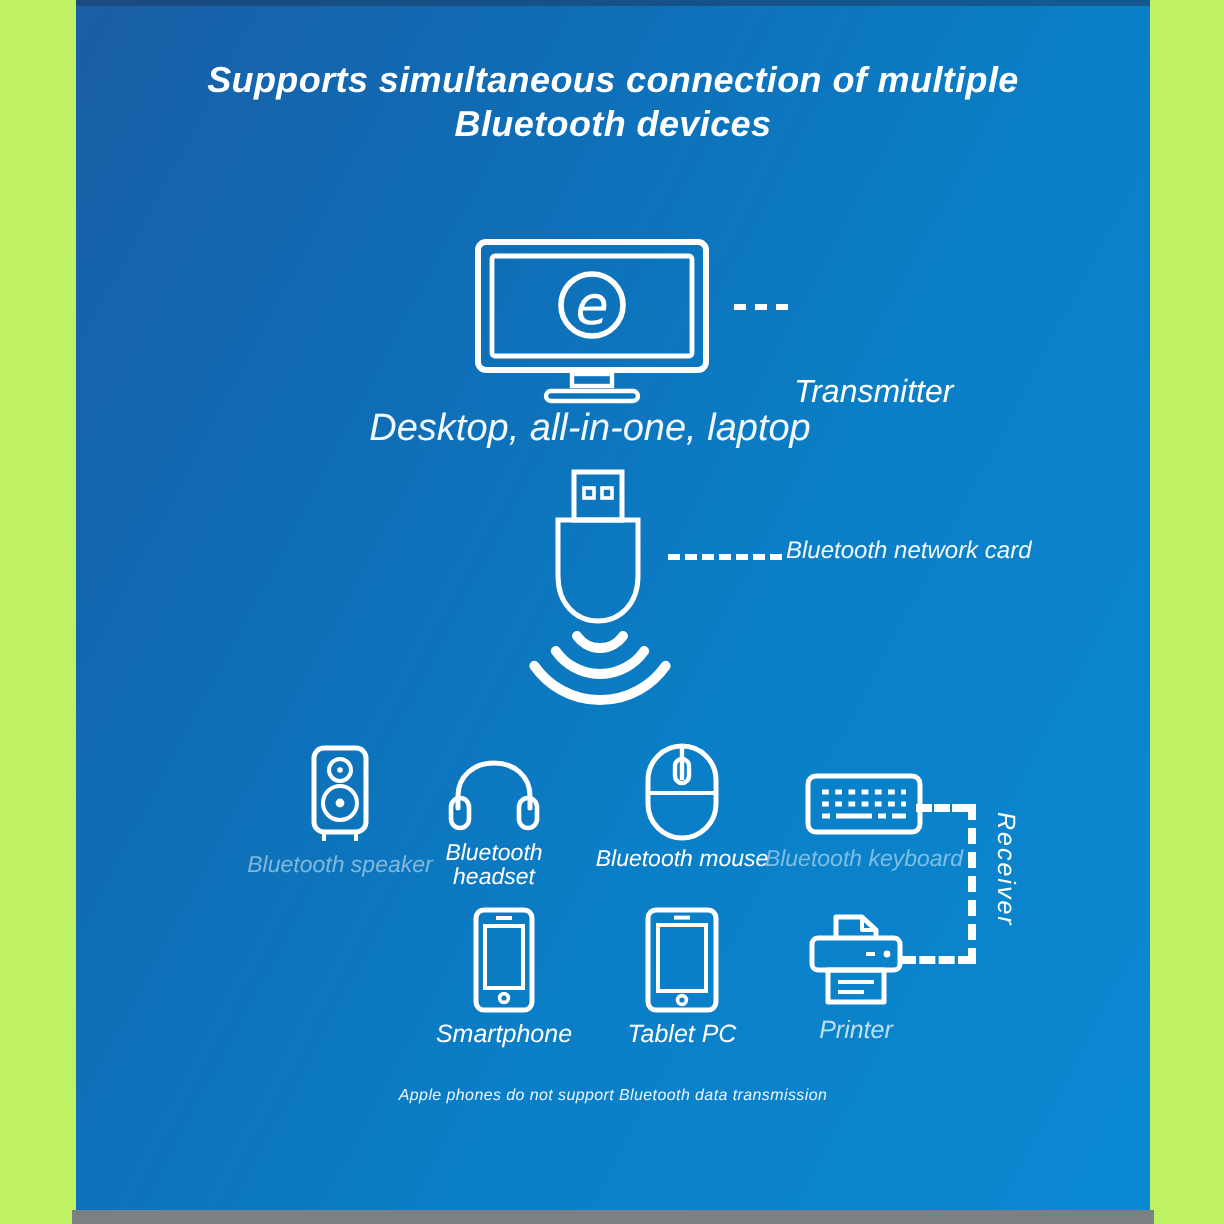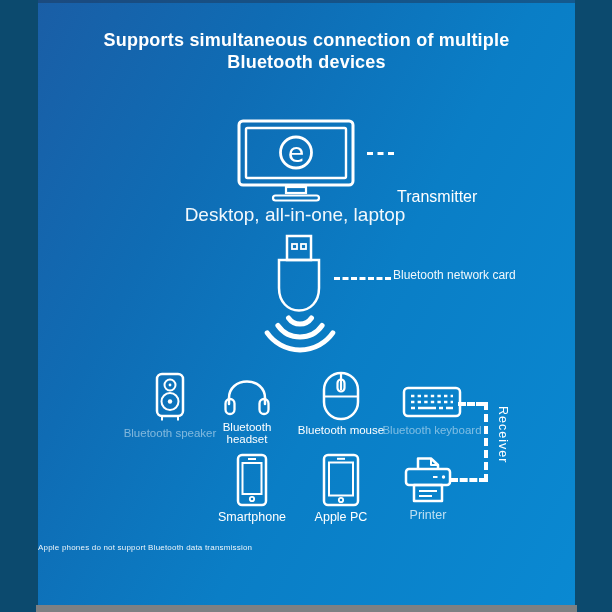--- a/index.html
+++ b/index.html
@@ -1,18 +1,19 @@
 <!DOCTYPE html>
 <html><head>
 <meta charset="utf-8">
 <style>
   html,body{margin:0;padding:0;}
   .canvas{
-    position:relative;width:612px;height:612px;background:#0c4a6e;overflow:hidden;
+    position:relative;width:612px;height:612px;background:#bef264;overflow:hidden;
     font-family:"Liberation Sans", sans-serif;
+    font-style:italic;
   }
   .panel{
     position:absolute;left:38px;top:0;width:537px;height:605px;
     background:linear-gradient(118deg,#1a5ea6 0%,#0f6cb4 28%,#0a7ec6 58%,#0a89d2 100%);
   }
   .panel::before{
     content:"";position:absolute;left:0;top:0;width:100%;height:3px;
     background:#1e3a5f;opacity:.55;
   }
   .bottom-strip{
@@ -32,21 +33,21 @@
   .cell{text-align:center;color:#ffffff;}
   .cell .lbl{display:block;margin-top:3px;font-size:11.5px;color:#ffffff;}
   .lbl.faded{color:rgba(223,238,248,0.55);}
   .lbl.dim{color:rgba(240,248,252,0.78);}
   .lbl.wrap{width:70px;margin-left:auto;margin-right:auto;line-height:12px;}
   .receiver{
     left:458px;top:406px;height:64px;
     writing-mode:vertical-rl;font-size:12.5px;letter-spacing:1px;color:#ffffff;
   }
   .footnote{
-    left:0;top:543px;width:537px;text-align:left;
+    left:0;top:543px;width:537px;text-align:center;
     font-size:8px;color:rgba(255,255,255,0.92);letter-spacing:.2px;
   }
   svg{display:block;margin:0 auto;}
 </style>
 </head>
 <body>
 
 <div class="canvas">
   <div class="panel">
 
@@ -157,21 +158,21 @@
 
     <div class="abs cell" style="left:243px;top:453px;width:120px;">
       <svg width="38" height="54" viewBox="0 0 38 54">
         <g fill="none" stroke="#ffffff">
           <rect x="2" y="2" width="34" height="50" rx="4" stroke-width="2.5"></rect>
           <rect x="7" y="9.5" width="24" height="33" stroke-width="2"></rect>
           <path d="M15 5.8 H23" stroke-width="2"></path>
           <circle cx="19" cy="47" r="2.2" stroke-width="1.8"></circle>
         </g>
       </svg>
-      <span class="lbl" style="font-size:12.5px;">Apple PC</span>
+      <span class="lbl" style="font-size:12.5px;">Tablet PC</span>
     </div>
 
     <div class="abs cell" style="left:330px;top:455px;width:120px;">
       <svg width="48" height="50" viewBox="0 0 48 50" style="margin-bottom:2px;">
         <g fill="none" stroke="#ffffff" stroke-linejoin="round">
           <path d="M14 14 V3.5 H27 L34 10 V14" stroke-width="2.5"></path>
           <path d="M27 3.5 V10 H34" stroke-width="2"></path>
           <rect x="2" y="14" width="44" height="16" rx="3" stroke-width="2.5"></rect>
           <path d="M29 22 H33.5" stroke-width="2"></path>
           <rect x="10" y="30" width="28" height="16" stroke-width="2.5"></rect>

